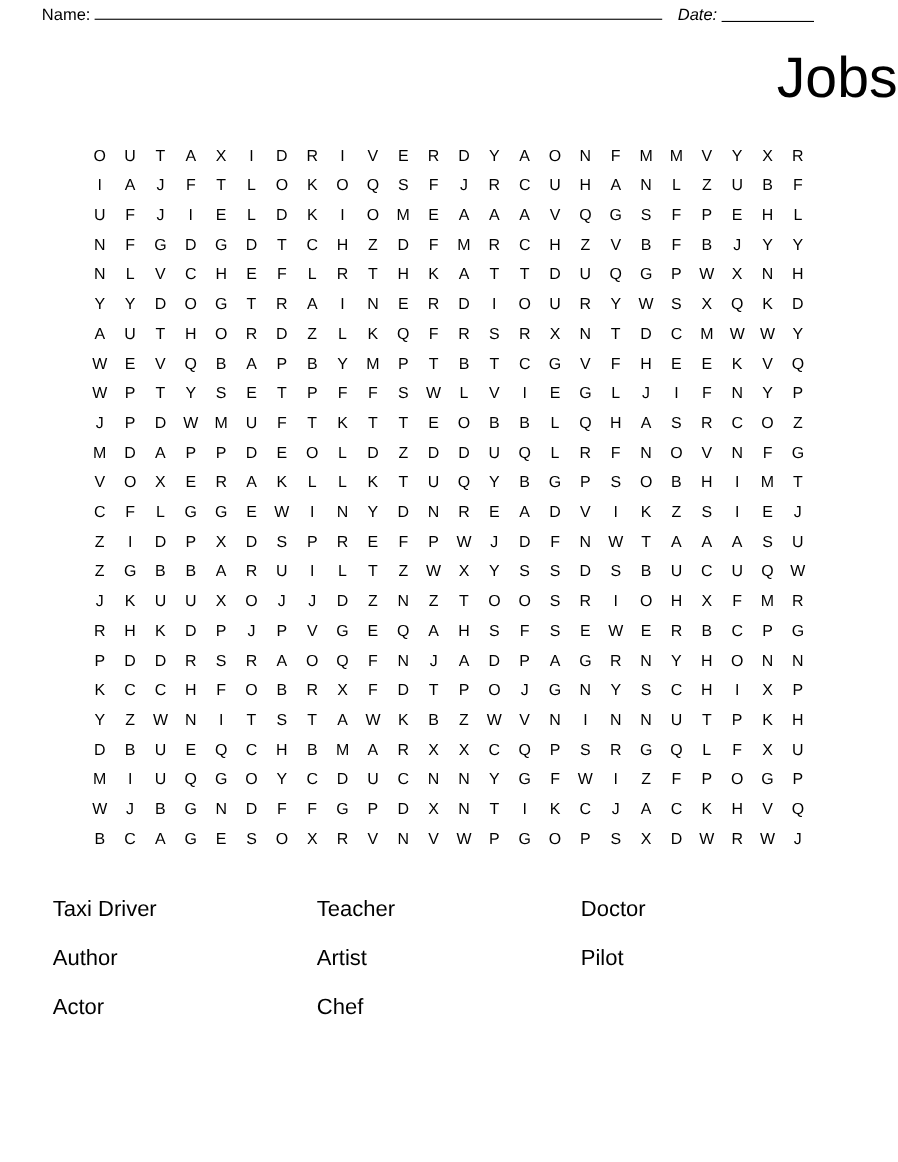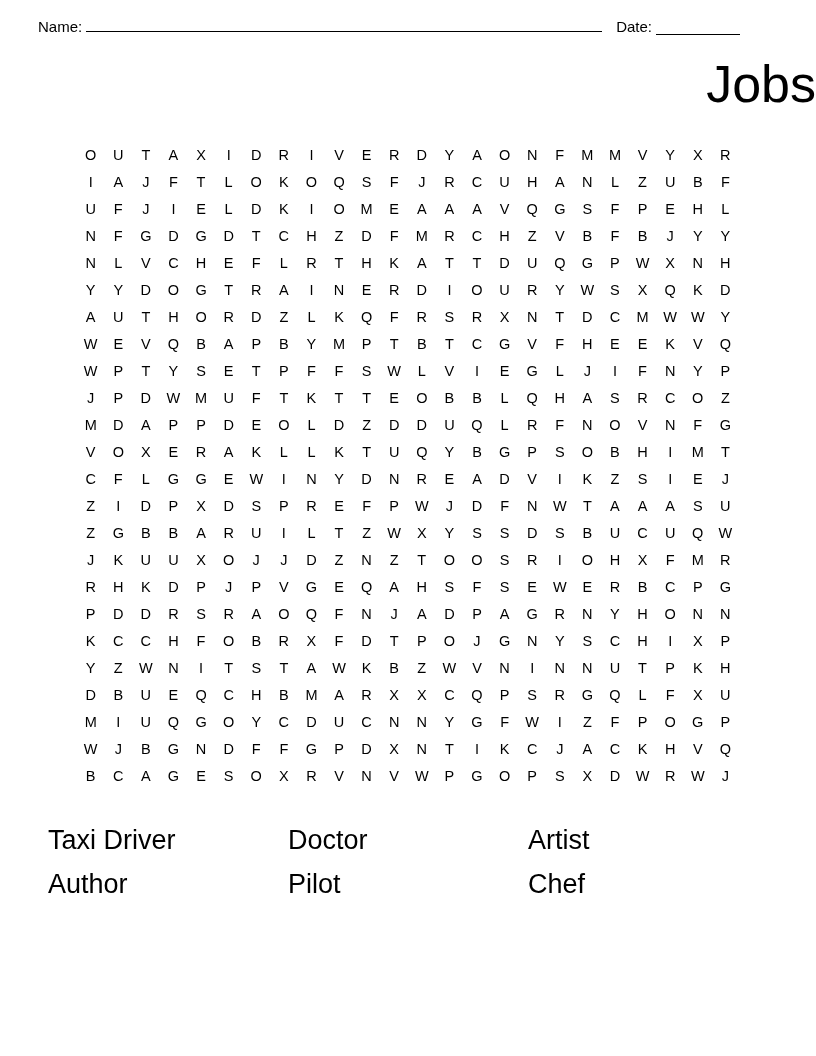--- a/index.html
+++ b/index.html
@@ -14,33 +14,33 @@
     font-family: "Liberation Sans", sans-serif;
     color: #000000;
     position: relative;
     overflow: hidden;
   }
 
   
   .header {
     display: flex;
     align-items: baseline;
-    padding: 18px 76px 0 38px;
+    padding: 5px 76px 0 38px;
     font-size: 15px;
     white-space: nowrap;
   }
   .field-label { font-size: 15px; }
   .rule {
     border-bottom: 1px solid #000;
     height: 12px;
     margin-left: 4px;
   }
   .name-rule { flex: 1 1 auto; }
   .date-rule { width: 84px; }
-  .date-wrap { margin-left: 14px; display: flex; align-items: flex-end; }
+  .date-wrap { margin-left: 14px; display: flex; align-items: center; font-style: italic; }
 
   
   .title {
     text-align: right;
     font-size: 52px;
     font-weight: 400;
     font-family: "Liberation Sans", sans-serif;
     letter-spacing: 0px;
     margin: 22px 0 0 0;
     line-height: 1.05;
@@ -69,21 +69,21 @@
 
   
   .words {
     margin: 28px 0 0 0;
     padding: 0 40px 0 48px;
     display: grid;
     grid-template-columns: 240px 240px 1fr;
     row-gap: 0px;
   }
   .word {
-    font-size: 27px;
+    font-size: 20px;
     line-height: 44.5px;
     font-family: "Liberation Sans", sans-serif;
     color: #000;
     white-space: nowrap;
   }
 </style>
 </head>
 <body>
 
 <div class="header">
@@ -723,18 +723,20 @@
           <td>R</td>
           <td>W</td>
           <td>J</td>
         </tr>
       </tbody>
   </table>
 </div>
 
 <div class="words" id="word-list">
     <div class="word">Taxi Driver</div>
+    <div class="word">Teacher</div>
     <div class="word">Doctor</div>
+    <div class="word">Author</div>
     <div class="word">Artist</div>
-    <div class="word">Author</div>
     <div class="word">Pilot</div>
+    <div class="word">Actor</div>
     <div class="word">Chef</div>
   </div>
 
 </body></html>

